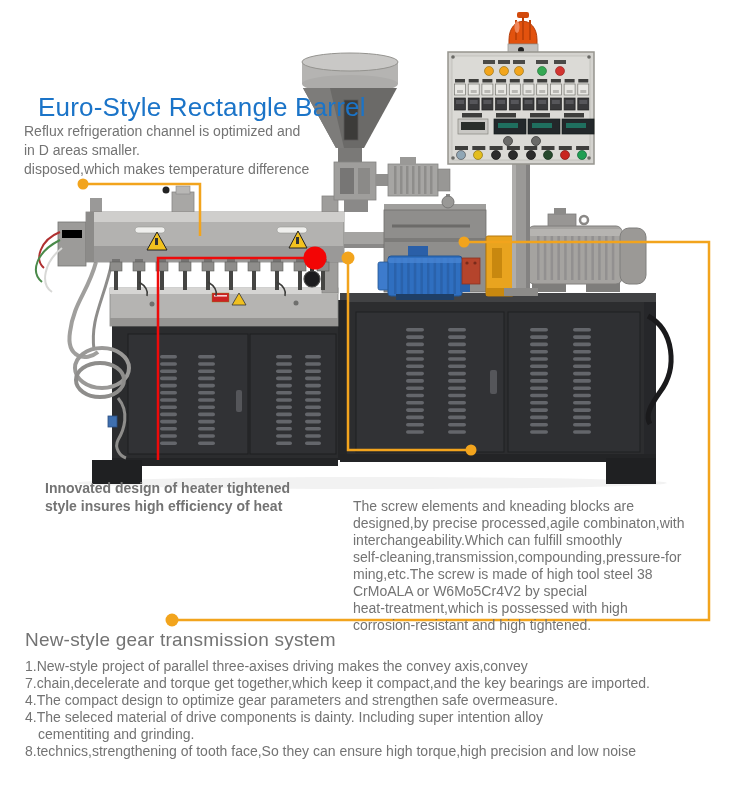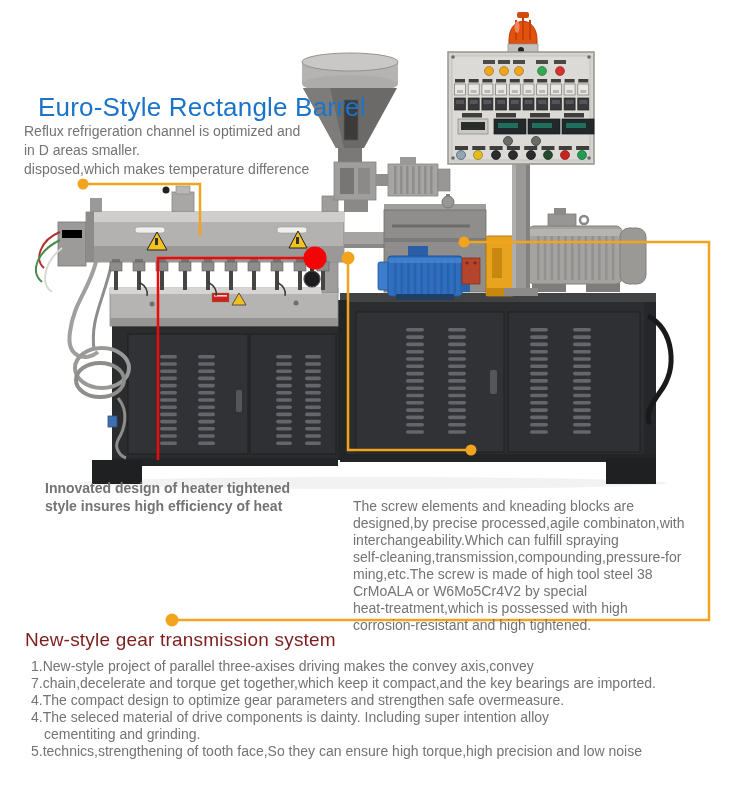--- a/index.html
+++ b/index.html
@@ -3,21 +3,21 @@
 <meta charset="utf-8">
 <style>
   html,body{margin:0;padding:0;}
   body{
     width:750px;height:792px;position:relative;overflow:hidden;
     background:#ffffff;
     font-family:"Liberation Sans", sans-serif;
   }
   .abs{position:absolute;}
   .h1{color:#1b74c8;font-size:26px;letter-spacing:.2px;}
-  .h2{color:#7f1d1d;font-size:19px;letter-spacing:.2px;}
+  .h2{color:#737373;font-size:19px;letter-spacing:.2px;}
   .txt{color:#737373;}
   .blk14 .line{font-size:14px;line-height:19px;height:19px;white-space:pre;}
   .blk14t .line{font-size:14px;line-height:18px;height:18px;white-space:pre;}
   .blk14s .line{font-size:14px;line-height:17px;height:17px;white-space:pre;}
   .feat .line{font-size:14px;line-height:17px;height:17px;white-space:pre;}
   .feat .indent{padding-left:13px;}
   svg{position:absolute;left:0;top:0;}
 </style>
 </head>
 <body>
@@ -550,30 +550,30 @@
 </div>
 
 <div class="abs txt blk14t" style="left:45px;top:479px;font-weight:bold;">
   <div class="line">Innovated design of heater tightened</div>
   <div class="line">style insures high efficiency of heat</div>
 </div>
 
 <div class="abs txt blk14s" style="left:353px;top:474px;margin-top:24px;">
   <div class="line">The screw elements and kneading blocks are</div>
   <div class="line">designed,by precise processed,agile combinaton,with</div>
-  <div class="line">interchangeability.Which can fulfill spraying</div>
+  <div class="line">interchangeability.Which can fulfill smoothly</div>
   <div class="line">self-cleaning,transmission,compounding,pressure-for</div>
   <div class="line">ming,etc.The screw is made of high tool steel 38</div>
   <div class="line">CrMoALA or W6Mo5Cr4V2 by special</div>
   <div class="line">heat-treatment,which is possessed with high</div>
   <div class="line">corrosion-resistant and high tightened.</div>
 </div>
 
 <div class="abs h2" style="left:25px;top:629px;">New-style gear transmission system</div>
 
-<div class="abs txt feat" style="left:25px;top:658px;margin-left:6px;">
+<div class="abs txt feat" style="left:25px;top:658px;">
   <div class="line">1.New-style project of parallel three-axises driving makes the convey axis,convey</div>
   <div class="line">7.chain,decelerate and torque get together,which keep it compact,and the key bearings are imported.</div>
   <div class="line">4.The compact design to optimize gear parameters and strengthen safe overmeasure.</div>
   <div class="line">4.The seleced material of drive components is dainty. Including super intention alloy</div>
   <div class="line indent">cementiting and grinding.</div>
-  <div class="line">5.technics,strengthening of tooth face,So they can ensure high torque,high precision and low noise</div>
+  <div class="line">8.technics,strengthening of tooth face,So they can ensure high torque,high precision and low noise</div>
 </div>
 
 </body></html>

